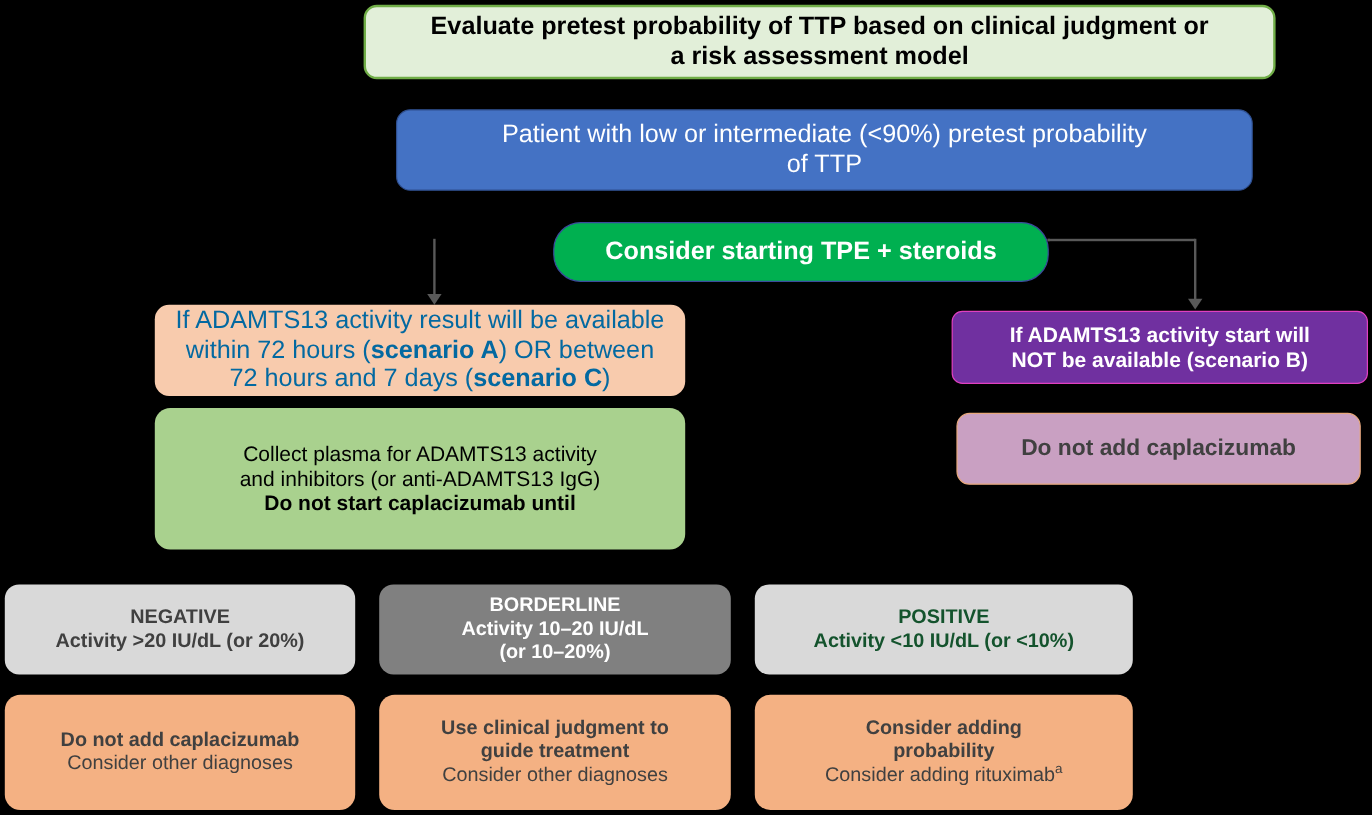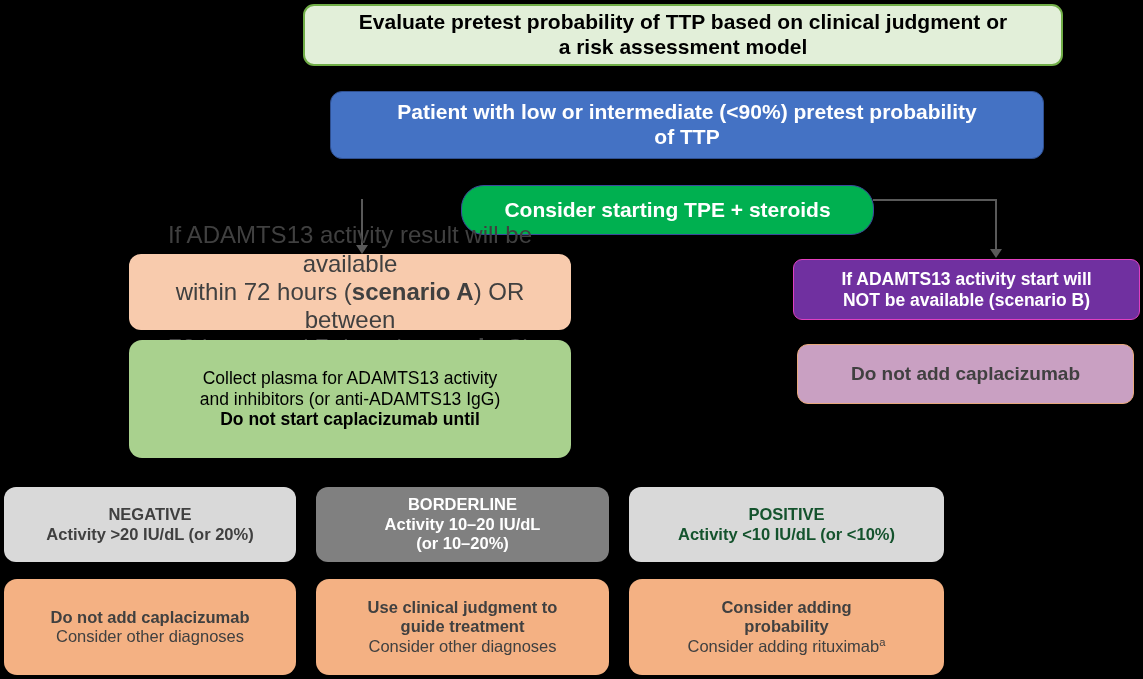--- a/index.html
+++ b/index.html
@@ -39,42 +39,42 @@
     font-size: 21px;
     border-radius: 11px;
   }
 
   
   .n-patient {
     left: 330px; top: 91px; width: 714px; height: 68px;
     background: #4472c4;
     border: 1.5px solid #2f4f8f;
     color: #ffffff;
-    font-weight: bold;
+    font-weight: normal;
     font-size: 21px;
     border-radius: 12px;
   }
 
   
   .n-tpe {
     left: 461px; top: 185px; width: 413px; height: 50px;
     background: #00b050;
     border: 1.5px solid #3b4a9c;
     color: #ffffff;
     font-weight: bold;
     font-size: 21px;
     border-radius: 23px;
   }
 
   
   .n-scenarioAC {
     left: 129px; top: 254px; width: 442px; height: 76px;
     background: #f8cbad;
-    color: #404040;
-    font-size: 24px;
+    color: #0369a1;
+    font-size: 21px;
     border-radius: 12px;
   }
 
   
   .n-collect {
     left: 129px; top: 340px; width: 442px; height: 118px;
     background: #a9d18e;
     color: #000000;
     font-size: 17.5px;
     border-radius: 13px;

